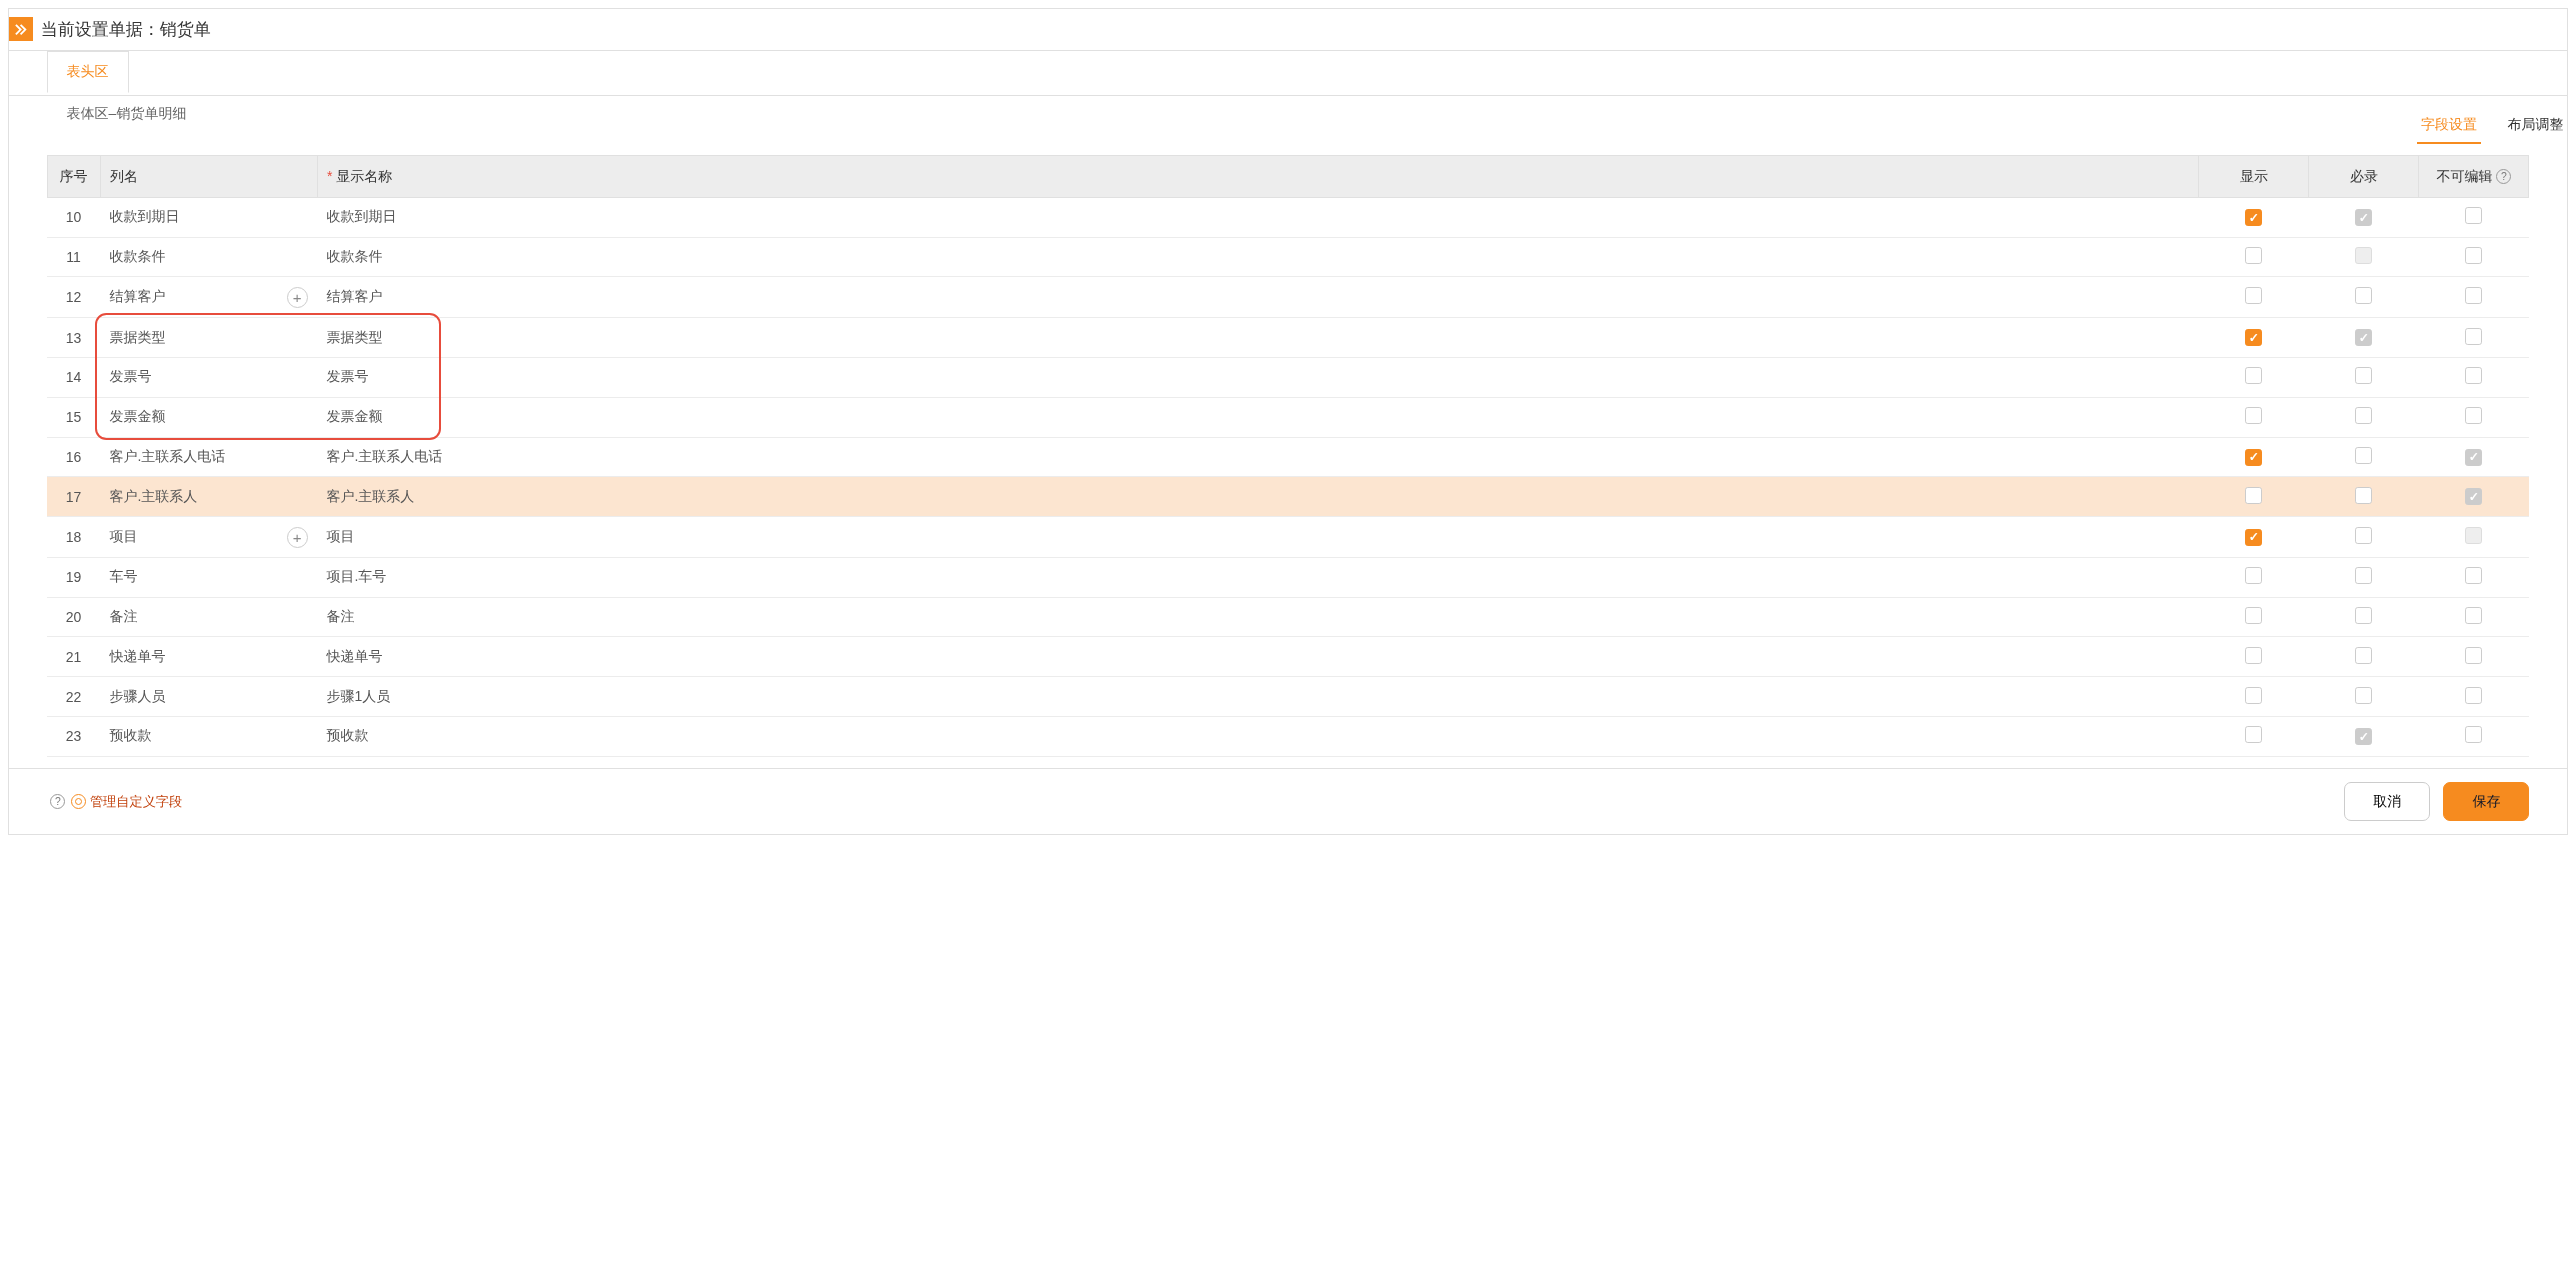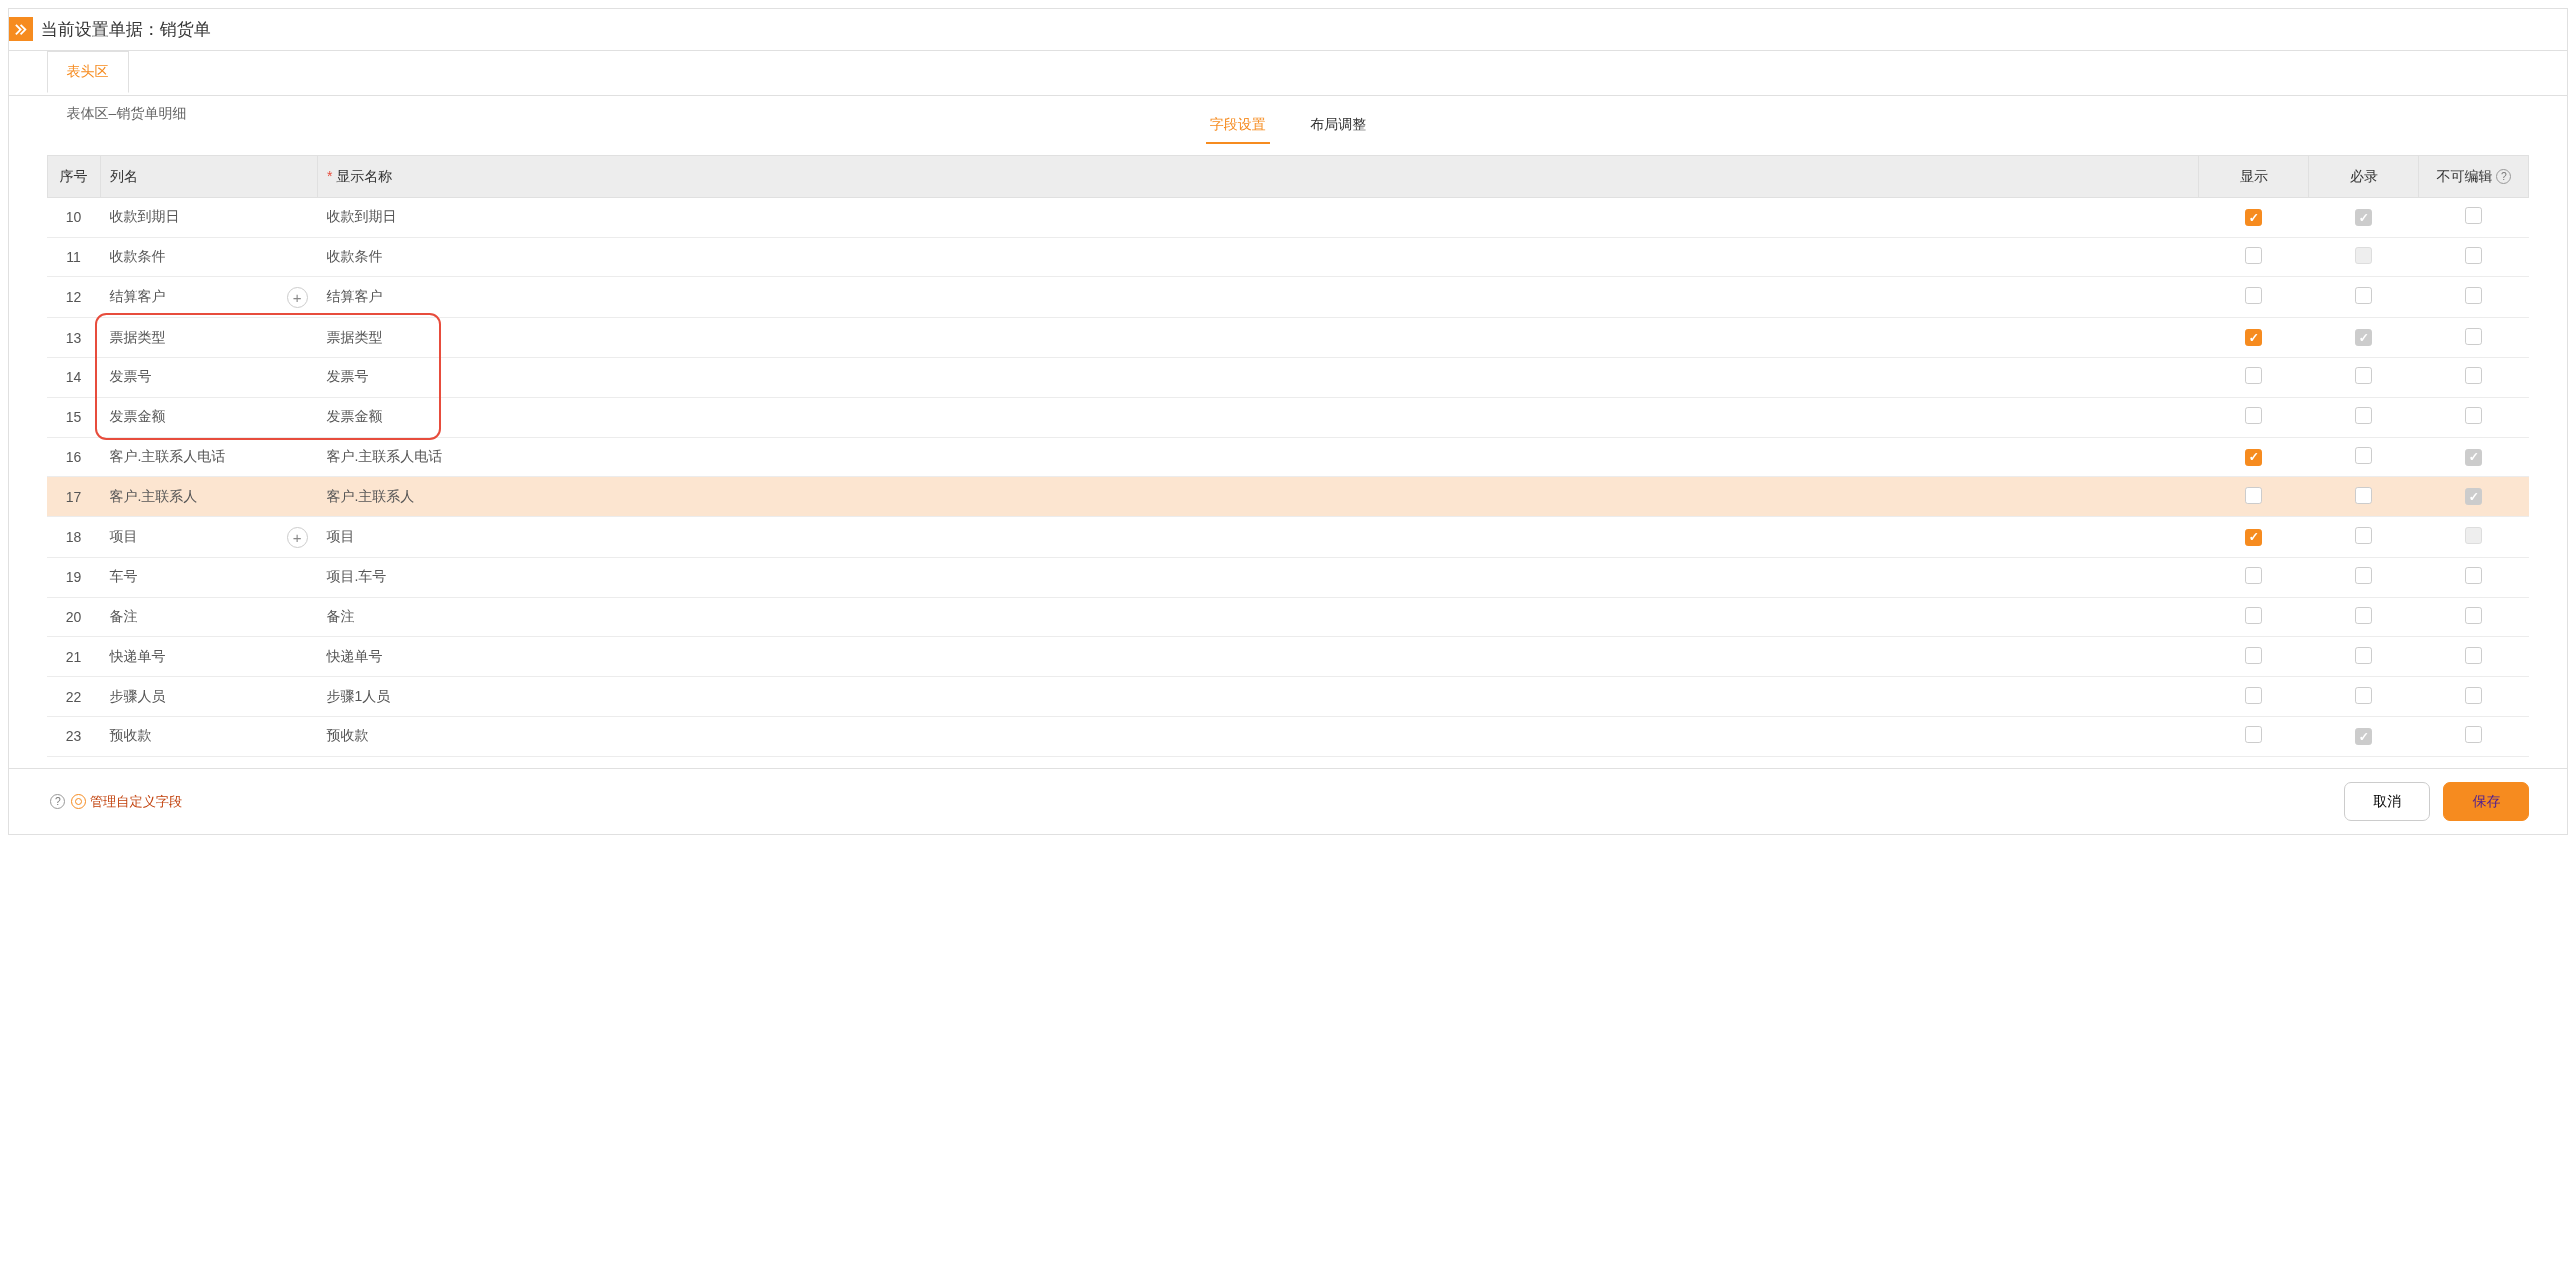--- a/index.html
+++ b/index.html
@@ -4,21 +4,21 @@
 <style>
 * { margin: 0; padding: 0; box-sizing: border-box; }
 body { font-family: -apple-system, "PingFang SC", "Microsoft YaHei", sans-serif; font-size: 13.2px; color: #333; background: #fff; }
 .container { border: 0.9px solid #e0e0e0; margin: 7.6px; }
 .header-bar { display: flex; align-items: center; background: #fff; border-bottom: 0.9px solid #e0e0e0; height: 42px; }
 .collapse-btn { width: 24.6px; height: 24.6px; background: #f68b1f; color: #fff; display: flex; align-items: center; justify-content: center; margin-right: 7.6px; font-size: 13.2px; cursor: pointer; }
 .header-title { color: #333; font-size: 17px; }
 .tabs-main { display: flex; align-items: flex-start; padding-left: 38px; height: 45px; border-bottom: 0.9px solid #e0e0e0; flex-direction: column; }
 .tab-main { padding: 11.3px 19px; cursor: pointer; font-size: 14px; color: #666; border: 0.9px solid transparent; border-bottom: none; }
 .tab-main.active { color: #f68b1f; border-color: #e0e0e0; border-bottom: 0.9px solid #fff; margin-bottom: -0.9px; background: #fff; }
-.tabs-sub { display: flex; justify-content: center; gap: 37px; padding: 13.2px 0 0; }
+.tabs-sub { display: flex; justify-content: flex-end; gap: 23px; padding: 13.2px 0 0; }
 .tab-sub { padding: 7.6px 3.8px; cursor: pointer; font-size: 14px; color: #333; border-bottom: 2.8px solid transparent; }
 .tab-sub.active { color: #f68b1f; border-bottom-color: #f68b1f; }
 .table-wrap { padding: 11.3px 38px 0; }
 table { width: 100%; border-collapse: collapse; }
 thead th { background: #ededed; padding: 11.3px 9.4px; text-align: left; font-weight: normal; color: #333; border: 0.9px solid #e0e0e0; font-size: 14px; margin-top: 16px; }
 thead th.center { text-align: center; }
 .col-seq { width: 53px; text-align: center; }
 .col-name { width: 217px; }
 .col-show, .col-req, .col-lock { width: 110px; }
 tbody td { padding: 9.4px 9.4px; border-bottom: 0.9px solid #ececec; vertical-align: middle; font-size: 14px; color: #555; }
@@ -35,21 +35,21 @@
 .cbx.disabled.checked::after { content: "✓"; color: #fff; font-size: 12.3px; }
 .help-icon { display: inline-block; width: 15px; height: 15px; border: 0.9px solid #999; border-radius: 50%; font-size: 10.4px; line-height: 13.2px; text-align: center; color: #777; margin-left: 3.8px; vertical-align: middle; }
 .red-box { position: absolute; border: 2.8px solid #e74c3c; border-radius: 11.3px; pointer-events: none; }
 .footer { display: flex; align-items: center; justify-content: space-between; padding: 13.2px 38px; border-top: 0.9px solid #e0e0e0; margin-top: 11.3px; }
 .footer-left { display: flex; align-items: center; gap: 5.7px; color: #777; }
 .manage-link { color: #c2410c; cursor: pointer; display: flex; align-items: center; gap: 3.8px; }
 .gear-icon { width: 15px; height: 15px; border: 1.4px solid #f68b1f; border-radius: 50%; position: relative; display: inline-block; }
 .gear-icon::before { content: ""; position: absolute; inset: 2.8px; border: 1.4px solid #f68b1f; border-radius: 50%; }
 .footer-right { display: flex; gap: 13.2px; }
 .btn { padding: 9.4px 28px; border-radius: 7px; font-size: 14px; cursor: pointer; border: 0.9px solid #ccc; background: #fff; }
-.btn-primary { background: #f68b1f; border-color: #f68b1f; color: #4c1d95; }
+.btn-primary { background: #f68b1f; border-color: #f68b1f; color: #0f172a; }
 .table-area { position: relative; }
 </style>
 </head>
 <body>
 
 <div class="container">
   <div class="header-bar">
     <div class="collapse-btn">
       <svg width="13.2" height="13.2" viewBox="0 0 14 14">
           <path d="M2 2 L7 7 L2 12 M7 2 L12 7 L7 12" stroke="#fff" stroke-width="2" fill="none"></path>

